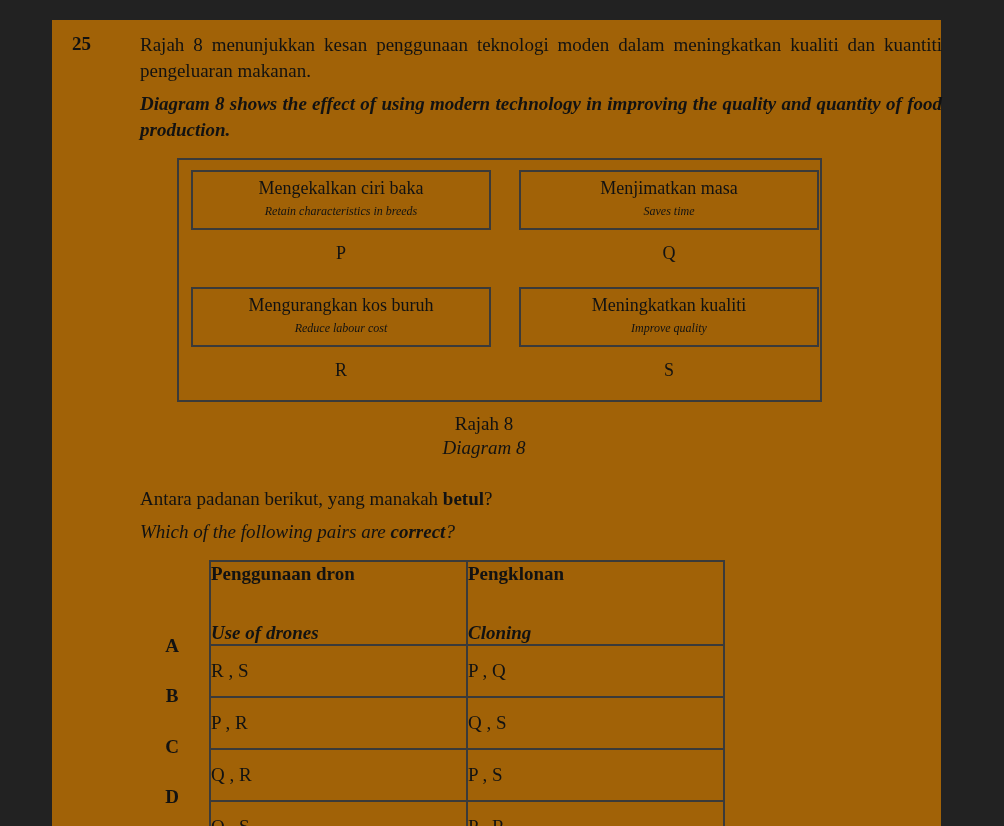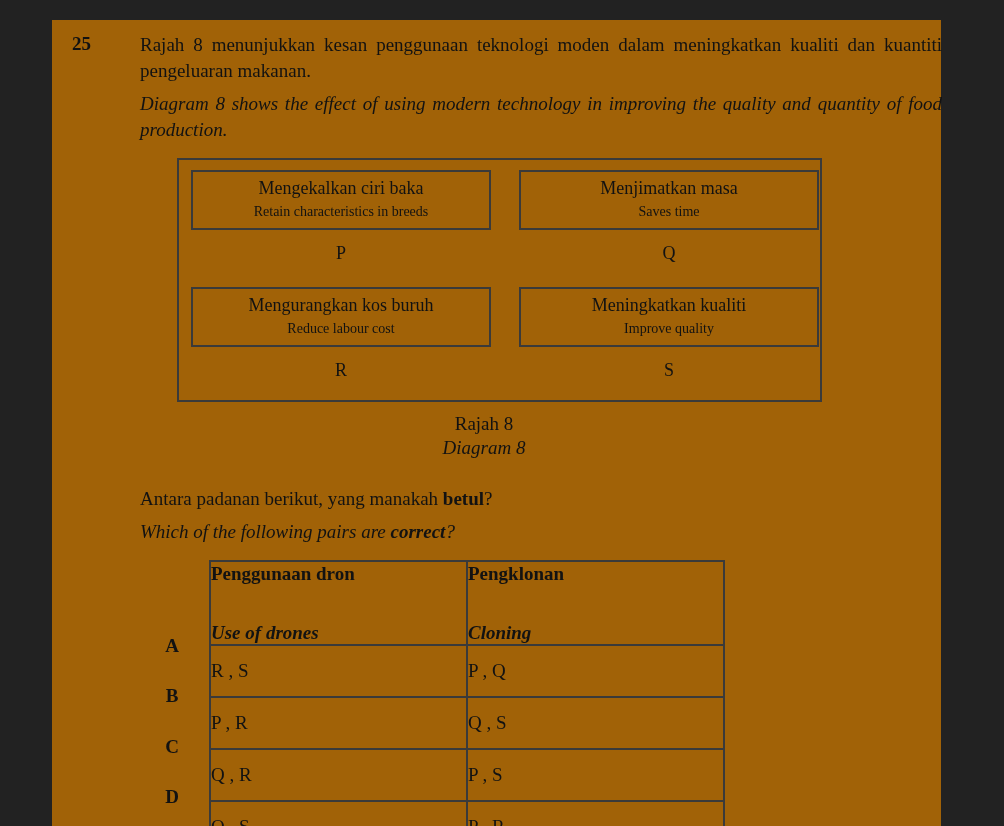--- a/index.html
+++ b/index.html
@@ -44,20 +44,21 @@
     text-align-last: left;
     margin: 0;
   }
   .stem .en {
     font-size: 19px;
     line-height: 26px;
     font-style: italic;
     text-align: justify;
     text-align-last: left;
     margin: 7px 0 0 0;
+    font-weight: bold;
   }
 
   
   #diagram {
     position: absolute;
     left: 125px;
     top: 138px;
     width: 645px;
     height: 244px;
     border: 2px solid #3a3a3a;
@@ -86,22 +87,23 @@
     flex-direction: column;
     align-items: center;
     justify-content: center;
     padding: 13px 4px;
   }
   .diag-box .my {
     font-size: 18px;
     line-height: 23px;
   }
   .diag-box .en {
-    font-size: 14px;
+    font-size: 12px;
     line-height: 23px;
+    font-style: italic;
   }
   .diag-label {
     text-align: center;
     font-size: 18px;
     margin-top: 13px;
   }
 
   
   #caption {
     position: absolute;

